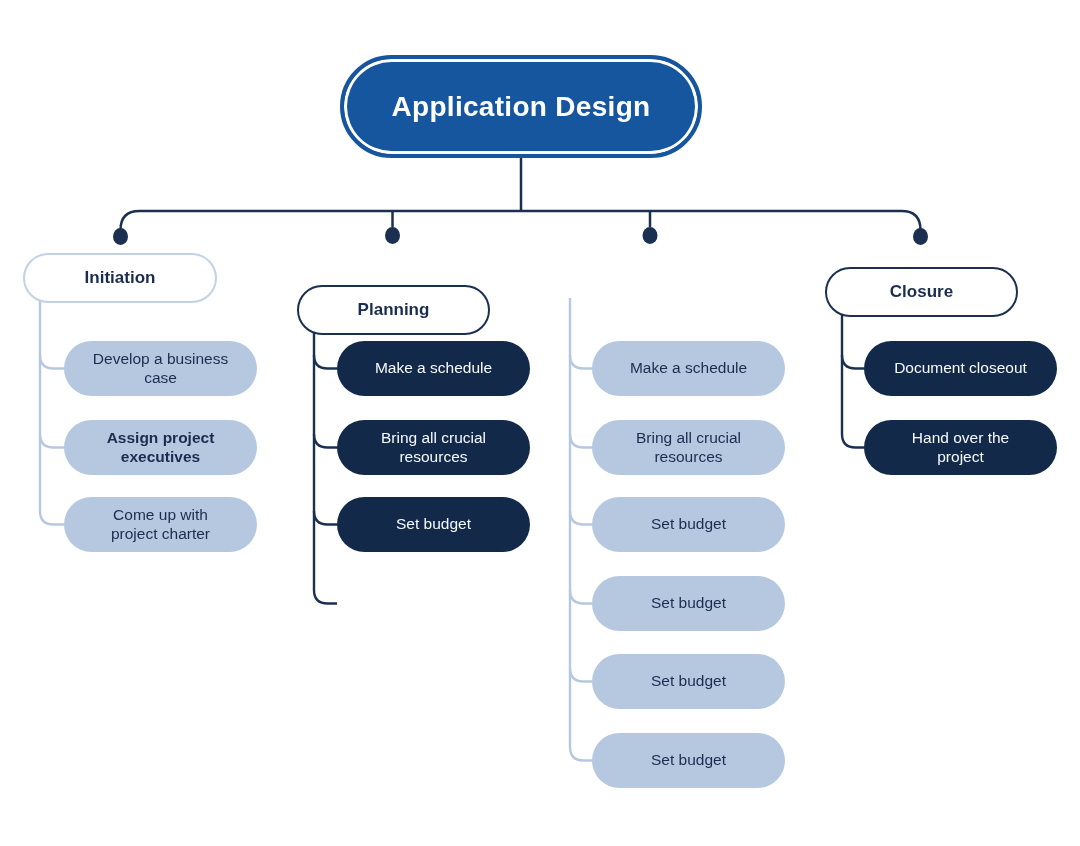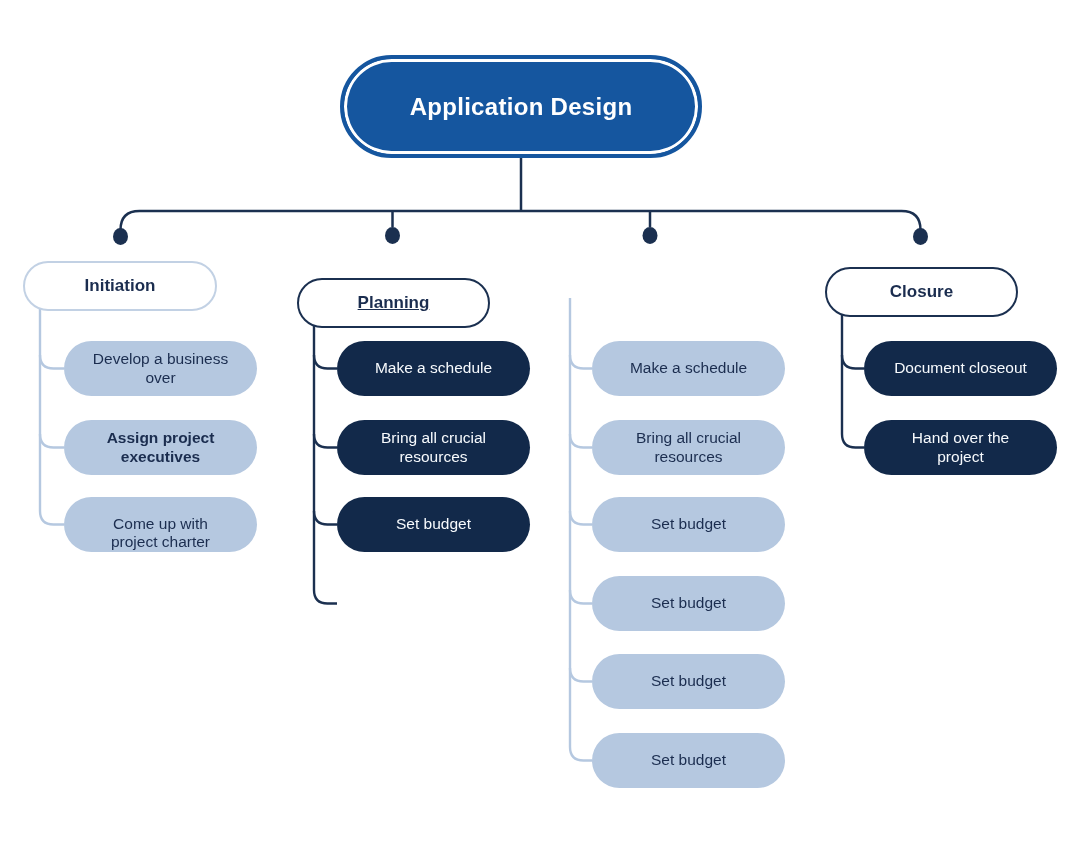--- a/index.html
+++ b/index.html
@@ -26,21 +26,21 @@
 
   .node { position: absolute; z-index: 1; display: flex; align-items: center; justify-content: center; text-align: center; }
 
   .root {
     width: 362px; height: 103px;
     background: #15569f;
     border: 4px solid #15569f;
     box-shadow: inset 0 0 0 3px #ffffff;
     border-radius: 56px;
     color: #ffffff;
-    font-size: 24px;
+    font-size: 28px;
     font-weight: 700;
     letter-spacing: 0.3px;
   }
 
   .hdr {
     width: 194px; height: 50px;
     background: #ffffff;
     border-radius: 26px;
     color: #1b2d4f;
     font-size: 17px;
@@ -106,39 +106,39 @@
     <g stroke="#1b3050" stroke-width="2.4" fill="none">
       <path d="M842 298 V434 Q842 447.5 855.5 447.5 H864"></path>
       <path d="M842 355 Q842 368.5 855.5 368.5 H864"></path>
     </g>
   </svg>
 
   <div class="node root" style="left:340px; top:55px;">
     <span>Application Design</span>
   </div>
 
-  <div class="node hdr hdr-light" style="left:23px; top:261px;">
+  <div class="node hdr hdr-light" style="left:23px; top:253px;">
     <span>Initiation</span>
   </div>
-  <div class="node hdr hdr-dark" style="left:297px; top:278px; width:193px;text-decoration:underline;">
+  <div class="node hdr hdr-dark" style="left:297px; top:285px; width:193px;">
     <span>Planning</span>
   </div>
   <div class="node hdr hdr-dark" style="left:825px; top:267px; width:193px;">
     <span>Closure</span>
   </div>
 
   <div class="node pill pill-light" style="left:64px; top:341px;">
     <span>Develop a business
-over</span>
+case</span>
   </div>
   <div class="node pill pill-light" style="left:64px; top:420px;font-weight:bold;">
     <span>Assign project
 executives</span>
   </div>
-  <div class="node pill pill-light" style="left:64px; top:497px;align-items:flex-end;">
+  <div class="node pill pill-light" style="left:64px; top:497px;">
     <span>Come up with
 project charter</span>
   </div>
 
   <div class="node pill pill-dark" style="left:337px; top:341px;">
     <span>Make a schedule</span>
   </div>
   <div class="node pill pill-dark" style="left:337px; top:420px;">
     <span>Bring all crucial
 resources</span>

